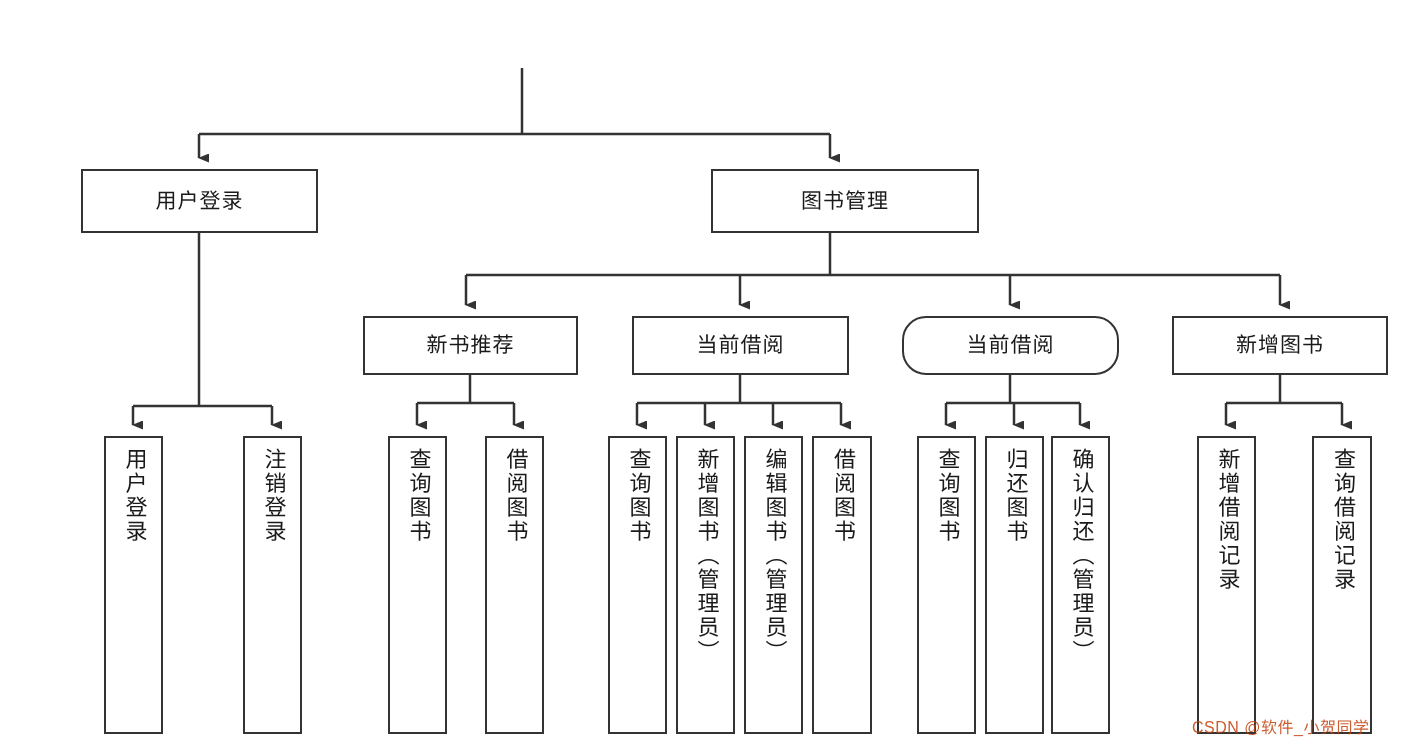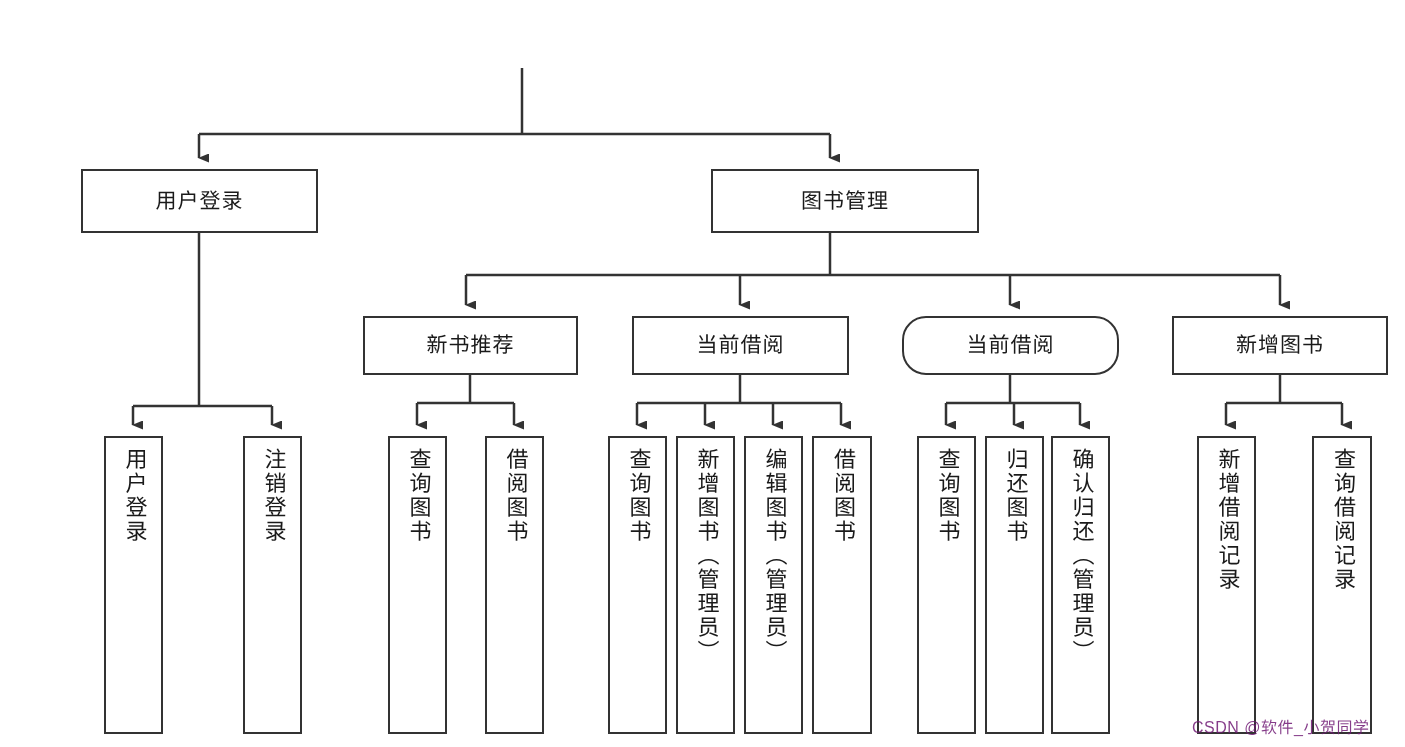--- a/index.html
+++ b/index.html
@@ -61,21 +61,21 @@
     writing-mode: vertical-rl;
     text-orientation: upright;
     font-size: 22px;
     letter-spacing: 2px;
     line-height: 1;
     white-space: nowrap;
   }
   .watermark {
     position: absolute;
     font-size: 16px;
-    color: #701a75;
+    color: #c2410c;
     opacity: .85;
     white-space: nowrap;
     z-index: 5;
     letter-spacing: .5px;
   }
 </style>
 </head>
 <body>
 
 <div id="canvas">

